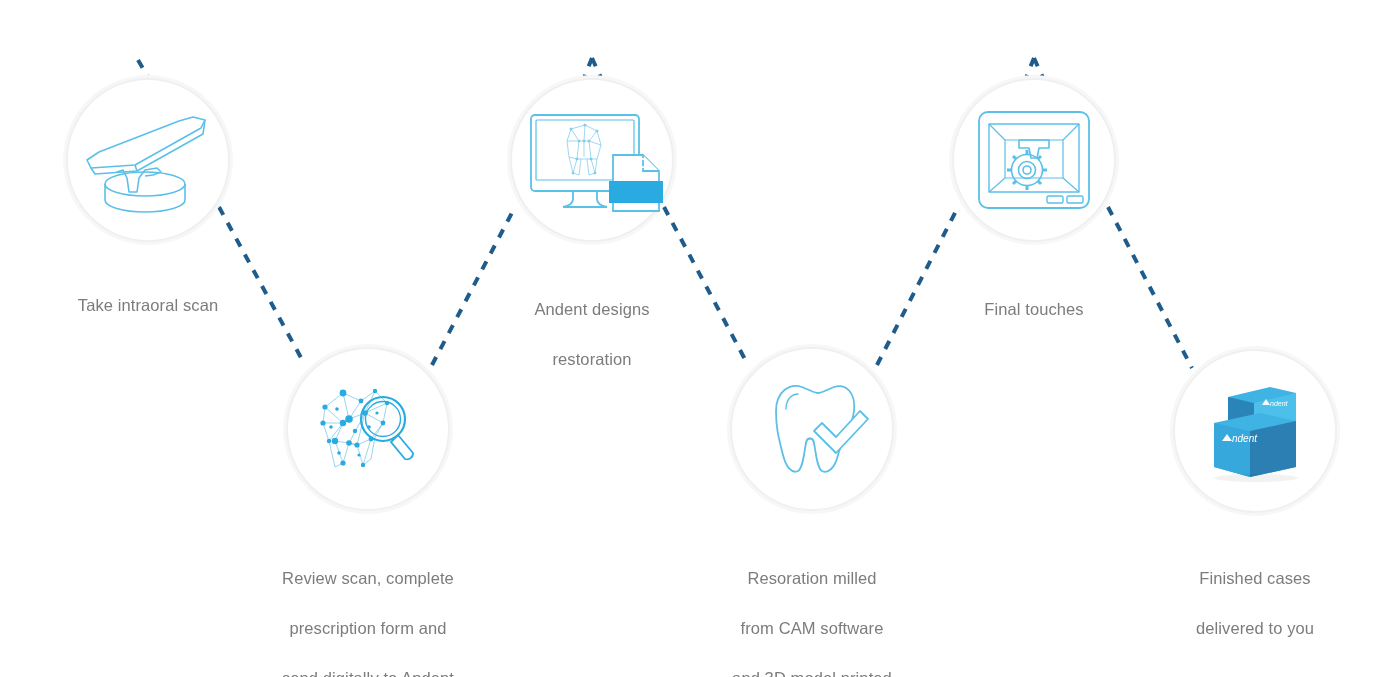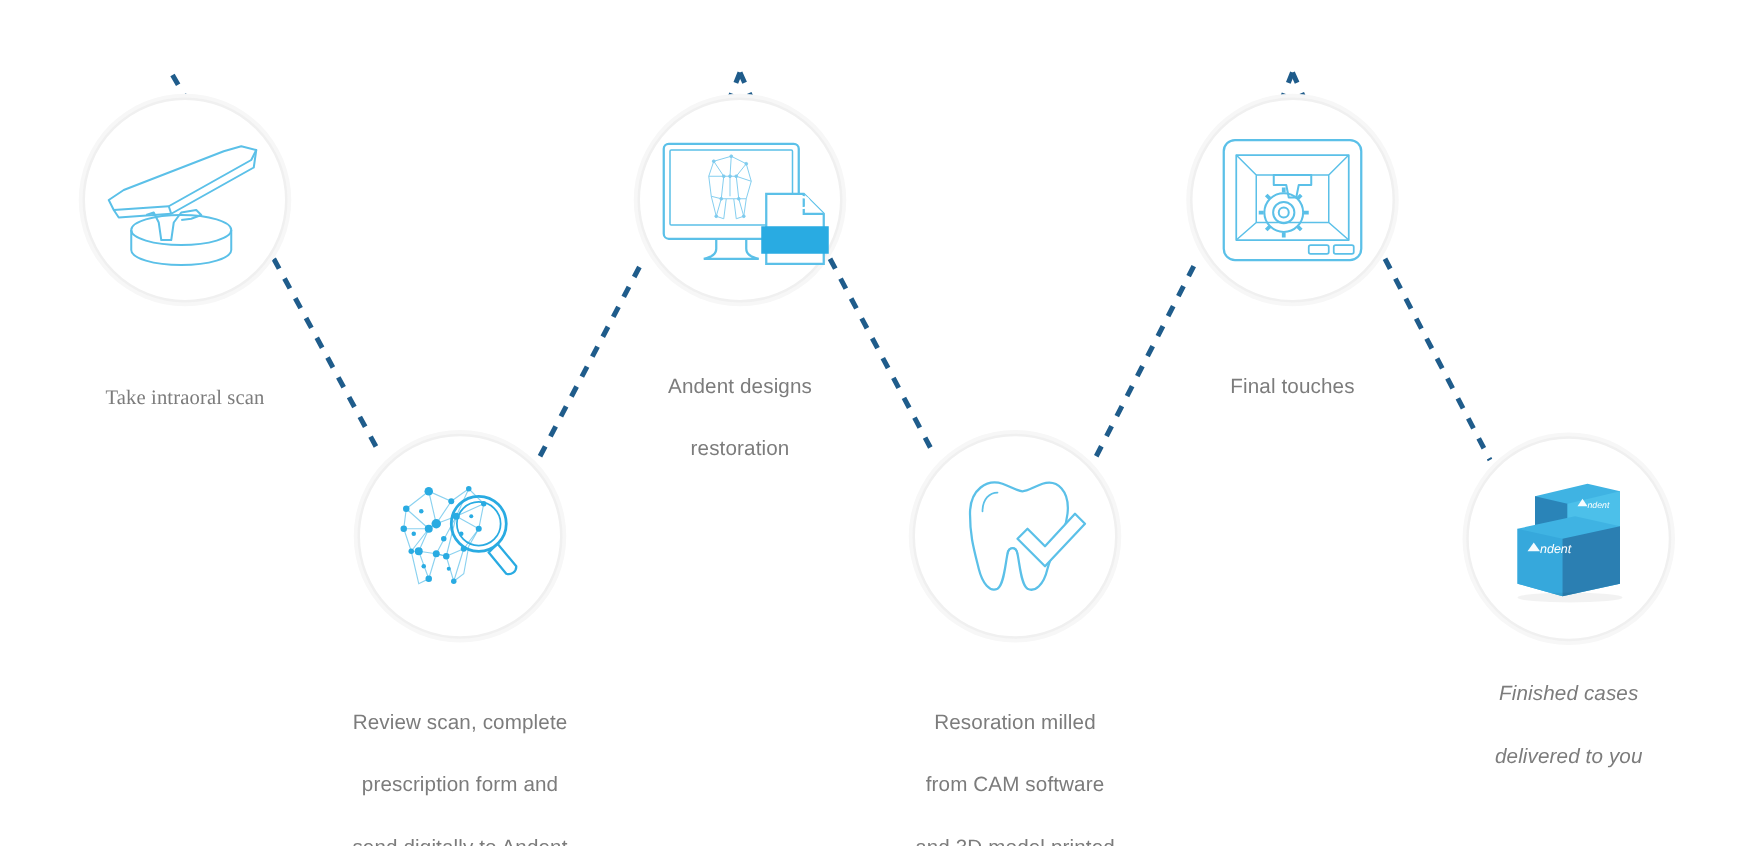--- a/index.html
+++ b/index.html
@@ -99,21 +99,21 @@
           <path d="M4,48 L8,56 L52,53 L118,16 L122,8 L110,5 L96,9 L16,40 Z"></path>
           <path d="M8,56 L12,62 L54,59 L120,22 L122,8"></path>
           <path d="M52,53 L54,59"></path>
           <path d="M34,60 L40,58 L44,66 L46,80 L54,80 L56,66 L62,58 L74,56 L78,60 L70,63 L62,64"></path>
           <path d="M22,72 a 40 12 0 1 0 80 0 a 40 12 0 1 0 -80 0"></path>
           <path d="M22,72 L22,88 a 40 12 0 0 0 80 0 L102,72"></path>
         </g>
       </svg>
     </div>
   </div>
-  <div class="caption" style="left:16px; top:280px; width:264px;font-family:Liberation Serif, serif;">
+  <div class="caption" style="left:16px; top:268px; width:264px;">
     <span class="cap-line">Take intraoral scan</span>
   </div>
 
   <div class="node" style="left:286px; top:347px;">
     <div class="ring"></div>
     <div class="icon-wrap">
       <svg width="110" height="100" viewBox="0 0 110 100">
         <g stroke="#29abe2" fill="none" stroke-width="0.9">
           <path d="M12,28 L30,14 L48,22 L62,12 L74,24 L70,44 L62,58 L58,80 L50,86 L44,66 L36,64 L30,84 L22,88 L16,62 L10,44 Z" stroke-opacity="0.55"></path>
           <path d="M12,28 L30,44 M30,14 L36,40 M48,22 L36,40 M62,12 L52,34 M74,24 L52,34
@@ -271,18 +271,18 @@
         <g fill="#ffffff" opacity="0.95">
           <path d="M66,26 L70,20 L74,26 Z"></path>
           <path d="M26,62 L31,55 L36,62 Z"></path>
         </g>
         <text x="74" y="27" font-family="Liberation Sans, sans-serif" font-size="7" fill="#ffffff">ndent</text>
         <text x="36" y="63" font-family="Liberation Sans, sans-serif" font-size="10" fill="#ffffff">ndent</text>
         <ellipse cx="60" cy="99" rx="42" ry="4" fill="#000000" opacity="0.05"></ellipse>
       </svg>
     </div>
   </div>
-  <div class="caption" style="left:1123px; top:518px; width:264px;font-style:italic;">
+  <div class="caption" style="left:1123px; top:541px; width:264px;">
     <span class="cap-line">Finished cases</span>
     <span class="cap-line">delivered to you</span>
   </div>
 
 </div>
 
 </body></html>

